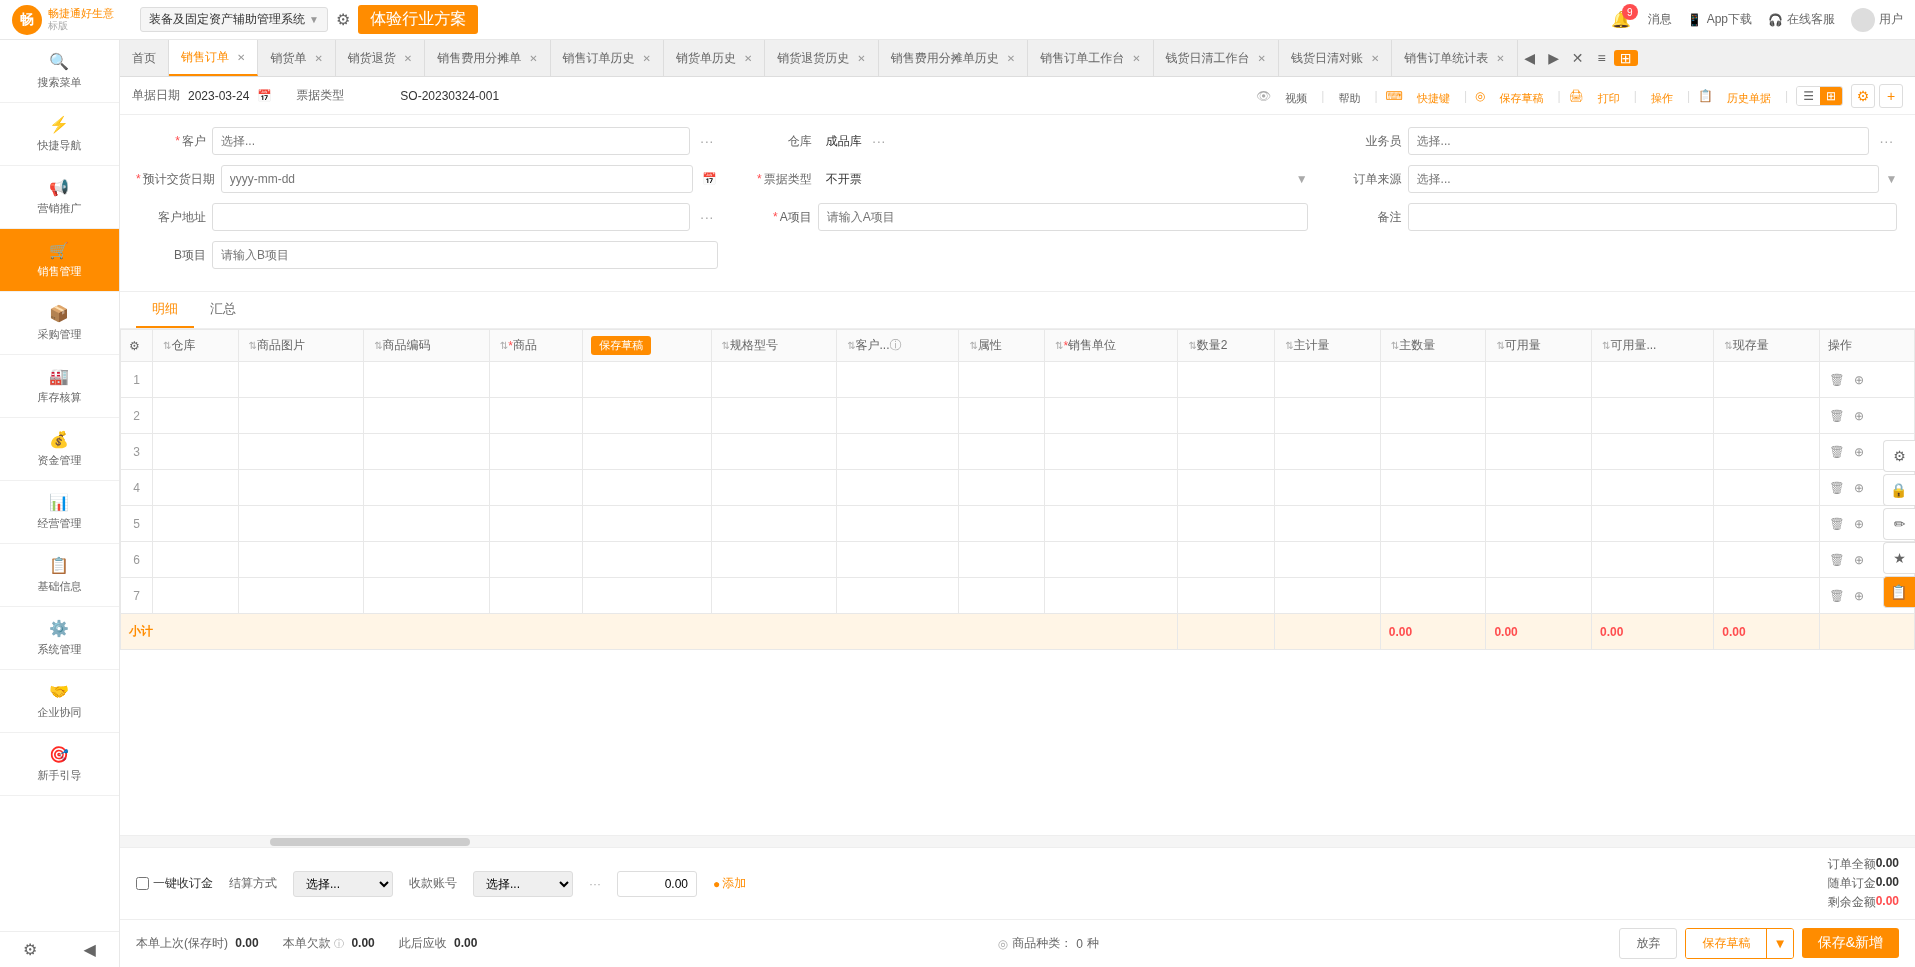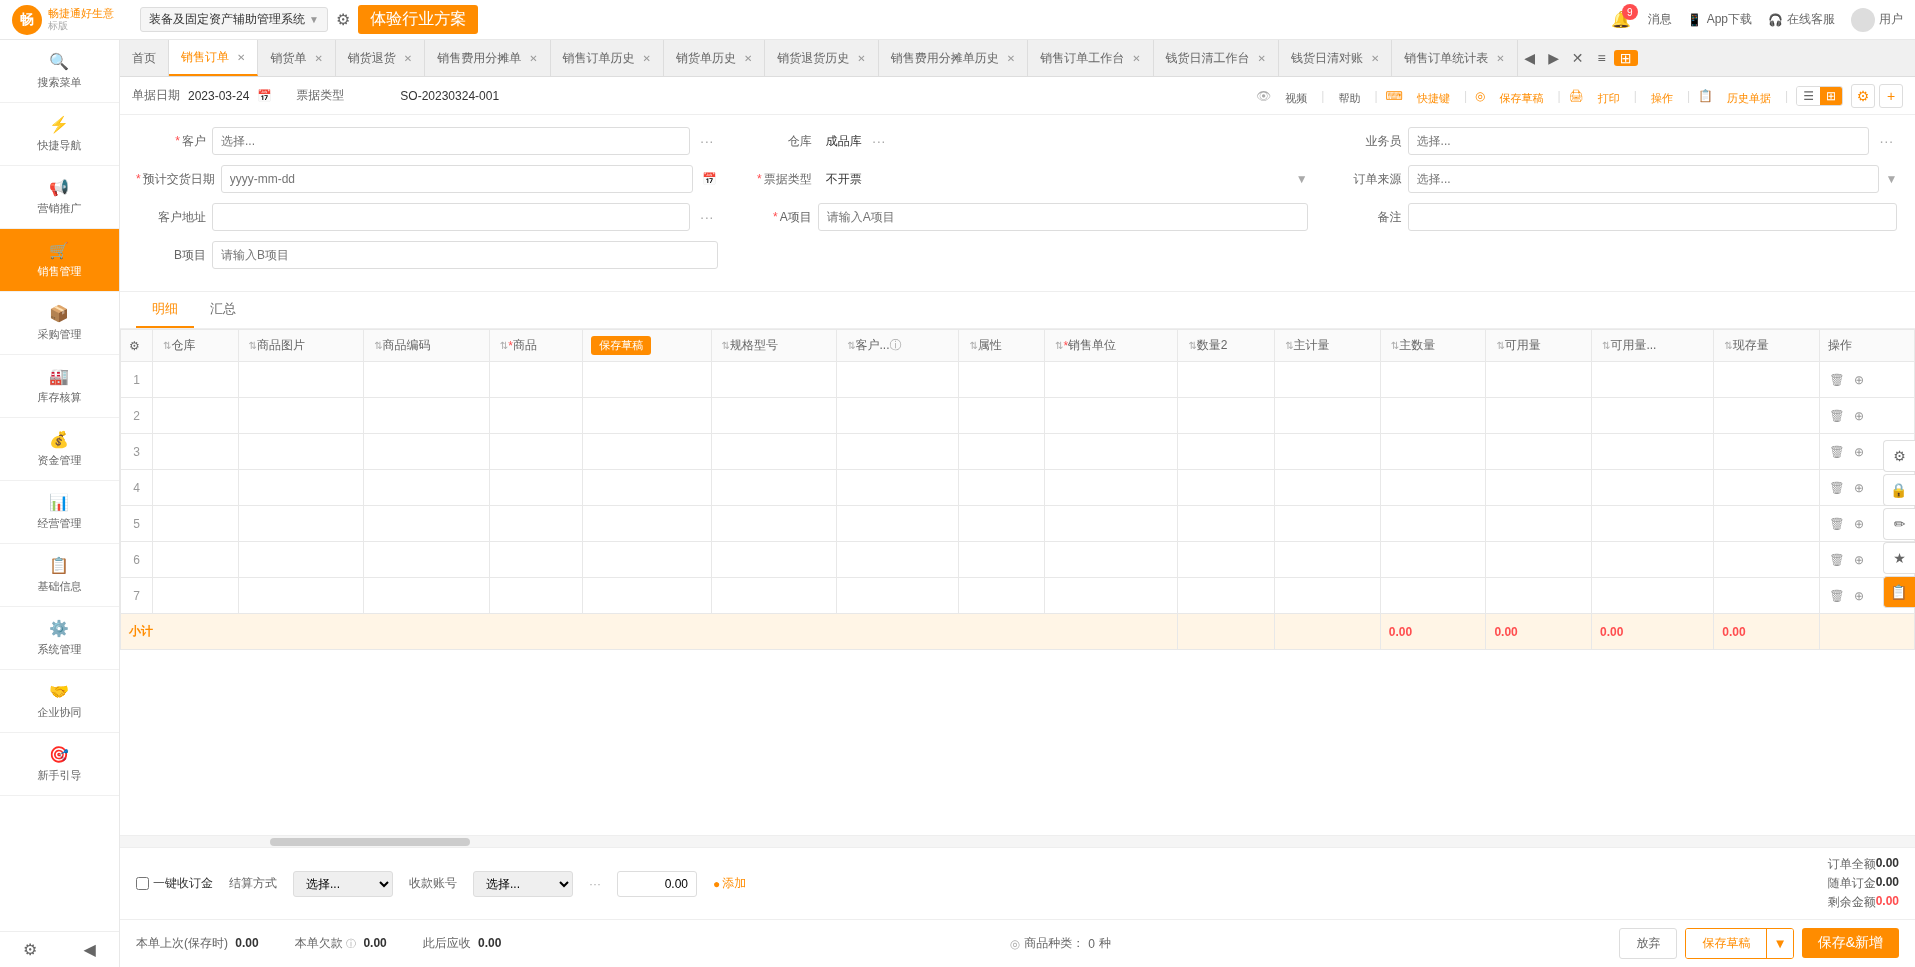--- a/index.html
+++ b/index.html
@@ -90,21 +90,21 @@
 
     
     .bottom-area { border-top: 1px solid #eee; padding: 8px 16px; display: flex; align-items: center; gap: 16px; background: #fff; }
     .checkbox-item { display: flex; align-items: center; gap: 4px; }
     .settlement-input { border: 1px solid #ddd; border-radius: 3px; padding: 4px 8px; font-size: 12px; width: 100px; height: 26px; }
     .add-btn { color: #ff8c00; cursor: pointer; display: flex; align-items: center; gap: 2px; }
     .amount-field { display: flex; align-items: center; gap: 4px; }
 
     
     .footer { border-top: 1px solid #eee; padding: 8px 16px; display: flex; align-items: center; background: #fff; justify-content: space-between; }
-    .footer-left { display: flex; gap: 36px; font-size: 12px; color: #666; }
+    .footer-left { display: flex; gap: 24px; font-size: 12px; color: #666; }
     .footer-center { display: flex; align-items: center; gap: 4px; font-size: 12px; color: #666; }
     .order-summary { display: flex; flex-direction: column; gap: 2px; text-align: right; }
     .summary-line { display: flex; justify-content: flex-start; gap: 0; }
     .summary-label { color: #666; }
     .summary-val { color: #333; font-weight: bold; }
     .btn-discard { border: 1px solid #ddd; background: #fff; border-radius: 3px; padding: 6px 16px; cursor: pointer; font-size: 12px; color: #666; }
     .btn-save-draft { border: 1px solid #ff8c00; background: #fff; border-radius: 3px; padding: 6px 16px; cursor: pointer; font-size: 12px; color: #ff8c00; }
     .btn-save-new { background: #ff8c00; color: white; border: none; border-radius: 3px; padding: 6px 16px; cursor: pointer; font-size: 14px; }
     .footer-actions { display: flex; align-items: flex-start; gap: 8px; }
 

